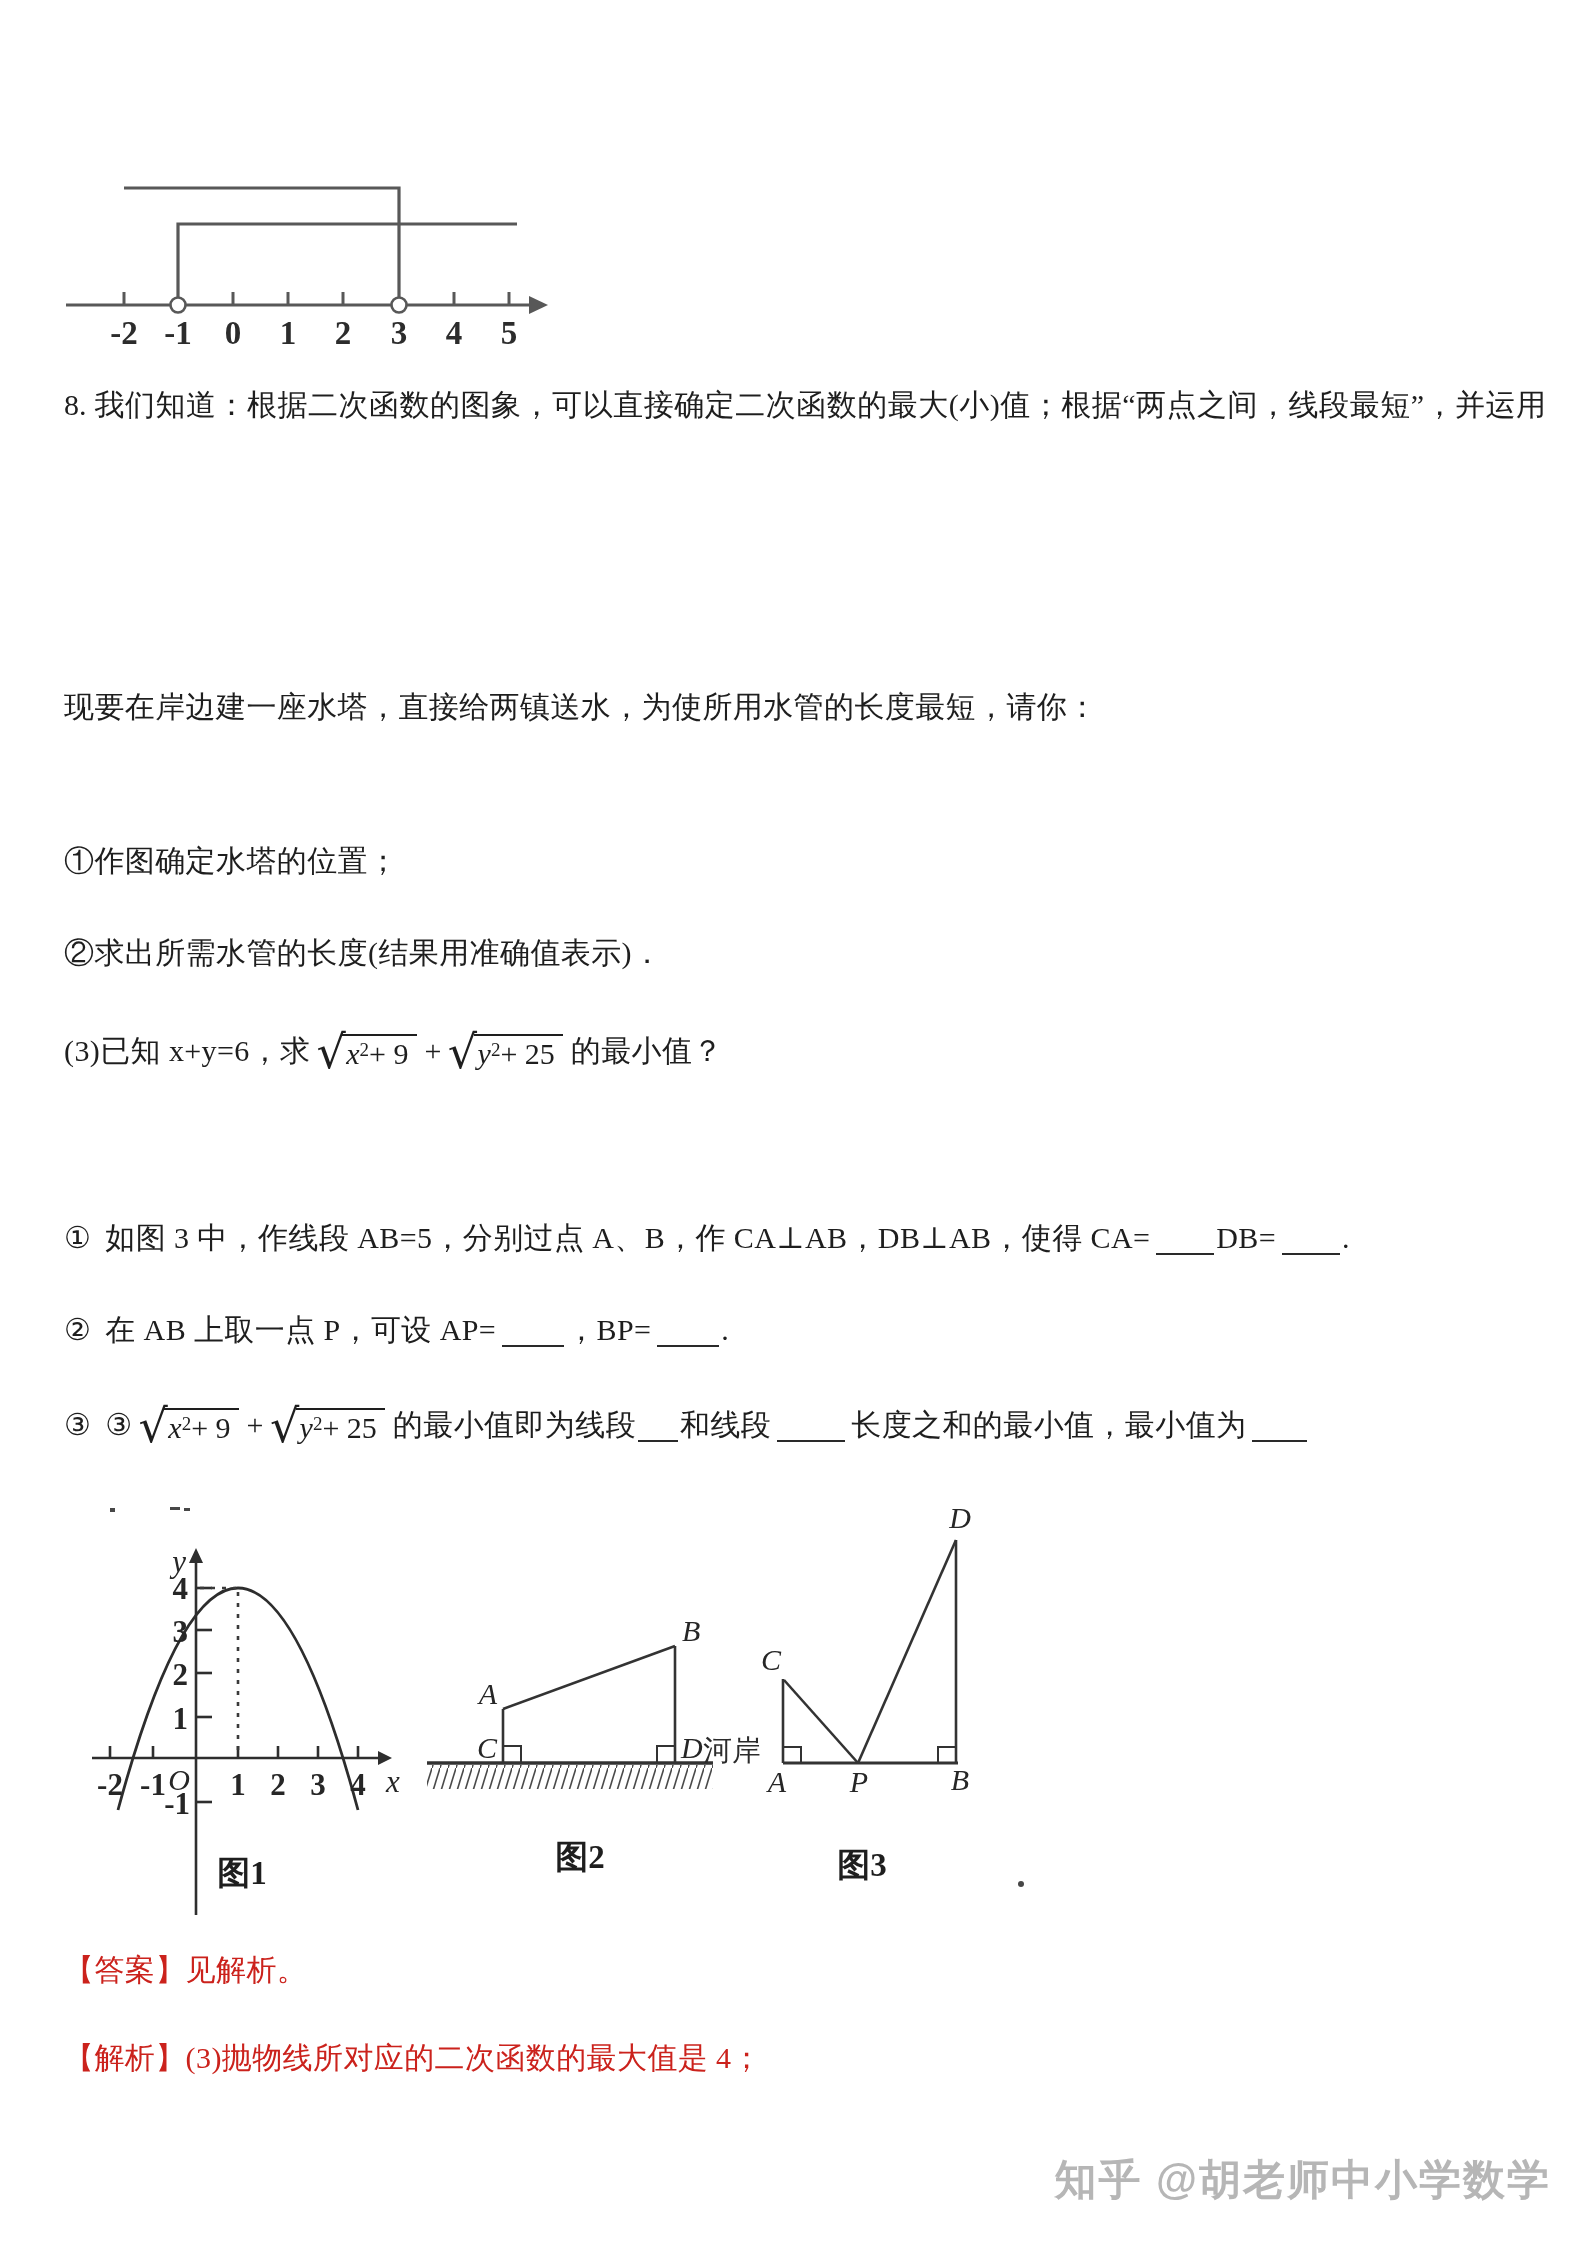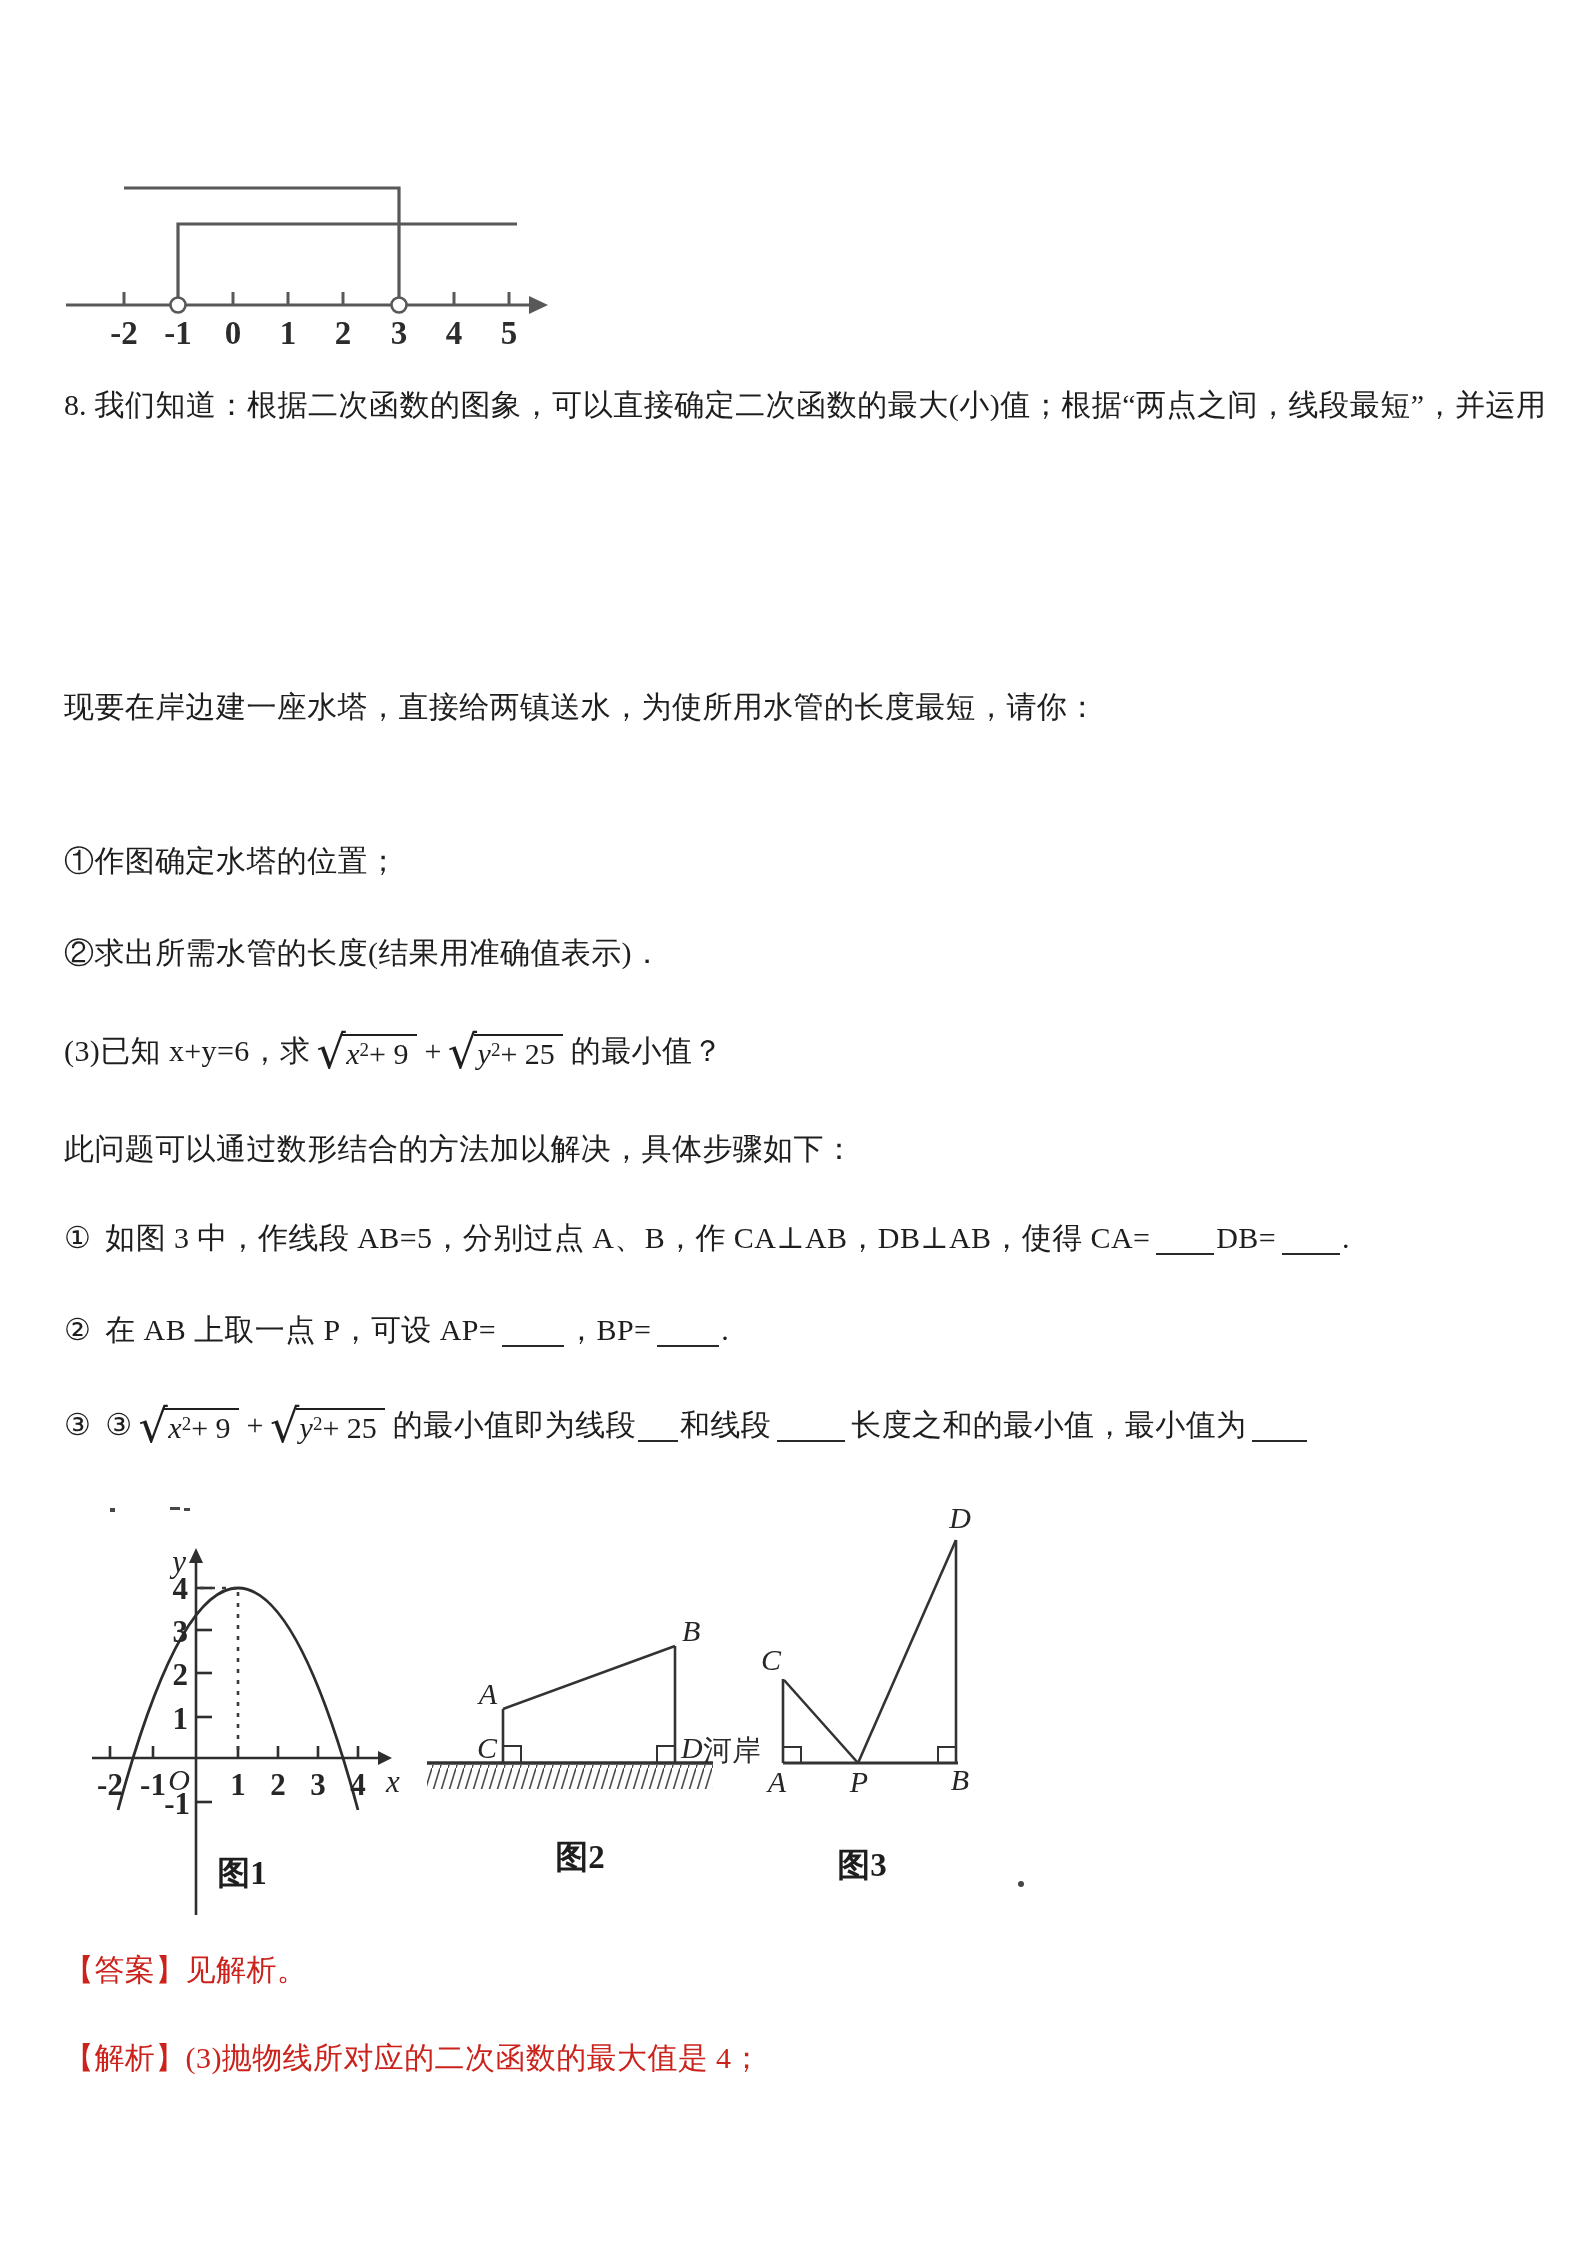--- a/index.html
+++ b/index.html
@@ -93,21 +93,20 @@
   <div class="tline" style="top:1023px;line-height:56px">
     <span>(3)已知 x+y=6，求</span><span class="sq">
         <span class="sg">√</span>
         <span class="rd"><i>x</i><sup>2</sup><span>+ 9</span></span>
       </span><span>+</span><span class="sq">
         <span class="sg">√</span>
         <span class="rd"><i>y</i><sup>2</sup><span>+ 25</span></span>
       </span><span>的最小值？</span>
   </div>
 
-  <div class="tline" style="top:1127px">此问题可以通过数形结合的方法加以解决，具体步骤如下：</div>
 
   <div class="tline" style="top:1216px">
     <span class="marker">①</span><span>如图 3 中，作线段 AB=5，分别过点 A、B，作 CA⊥AB，DB⊥AB，使得 CA=</span><span class="blank w58 tight"></span><span>DB=</span><span class="blank w58 tight"></span><span>.</span>
   </div>
 
   <div class="tline" style="top:1308px">
     <span class="marker">②</span><span>在 AB 上取一点 P，可设 AP=</span><span class="blank w62 tight"></span><span>，BP=</span><span class="blank w62 tight"></span><span>.</span>
   </div>
 
   <div class="tline" style="top:1397px;line-height:56px">
@@ -222,14 +221,15 @@
   </svg>
 
   <div class="tline red" style="top:1948px">
     <span>【答案】</span><span>见解析。</span>
   </div>
 
   <div class="tline red" style="top:2036px">
     <span>【解析】</span><span>(3)抛物线所对应的二次函数的最大值是 4；</span>
   </div>
 
+  <div class="watermark">知乎 @胡老师中小学数学</div>
 
 </div>
 
 </body></html>

